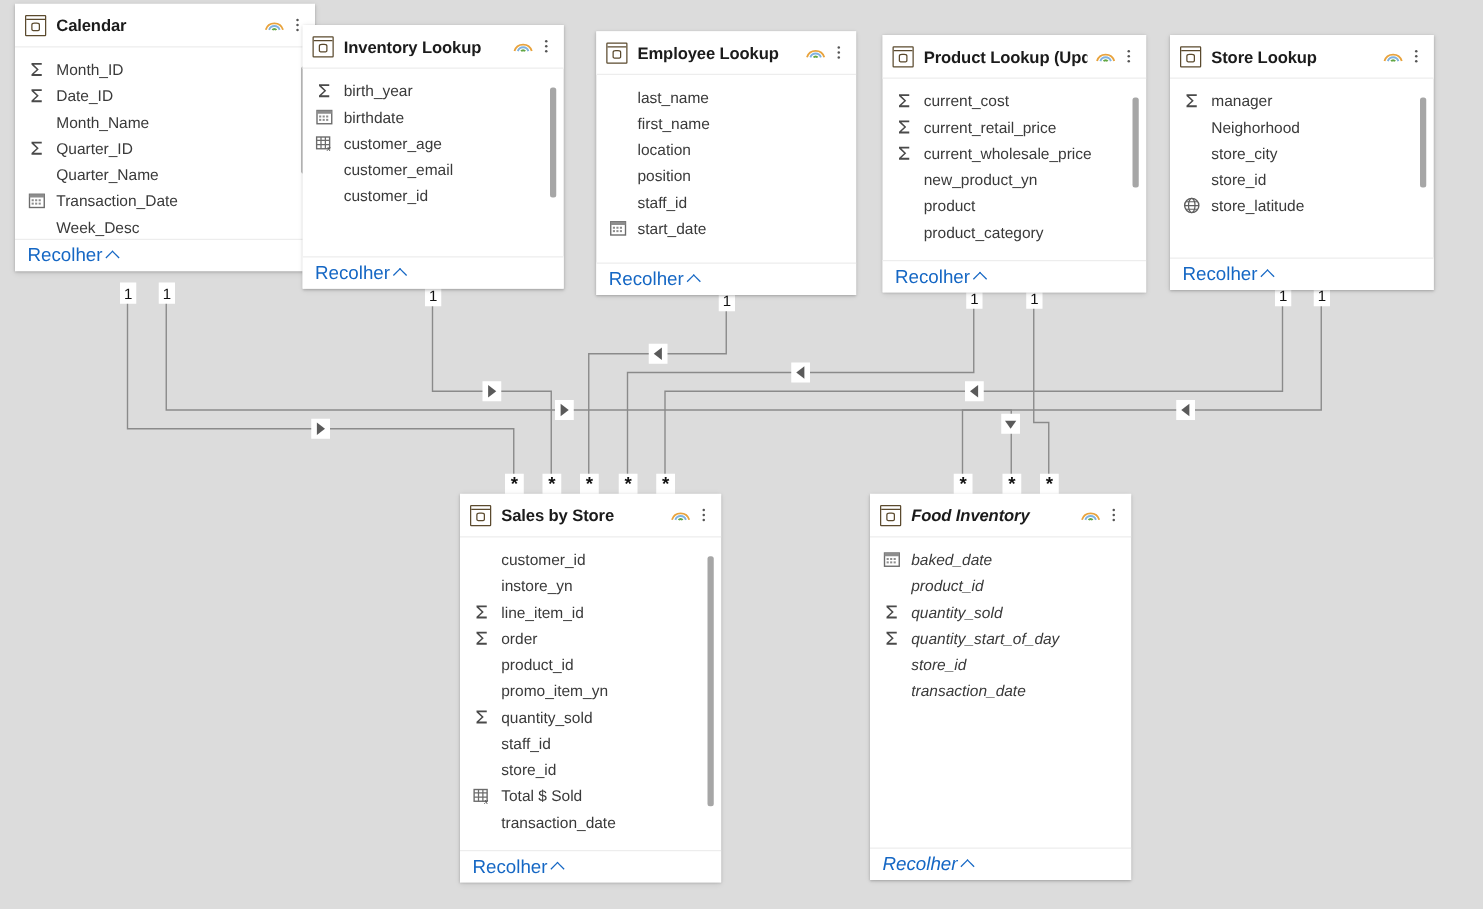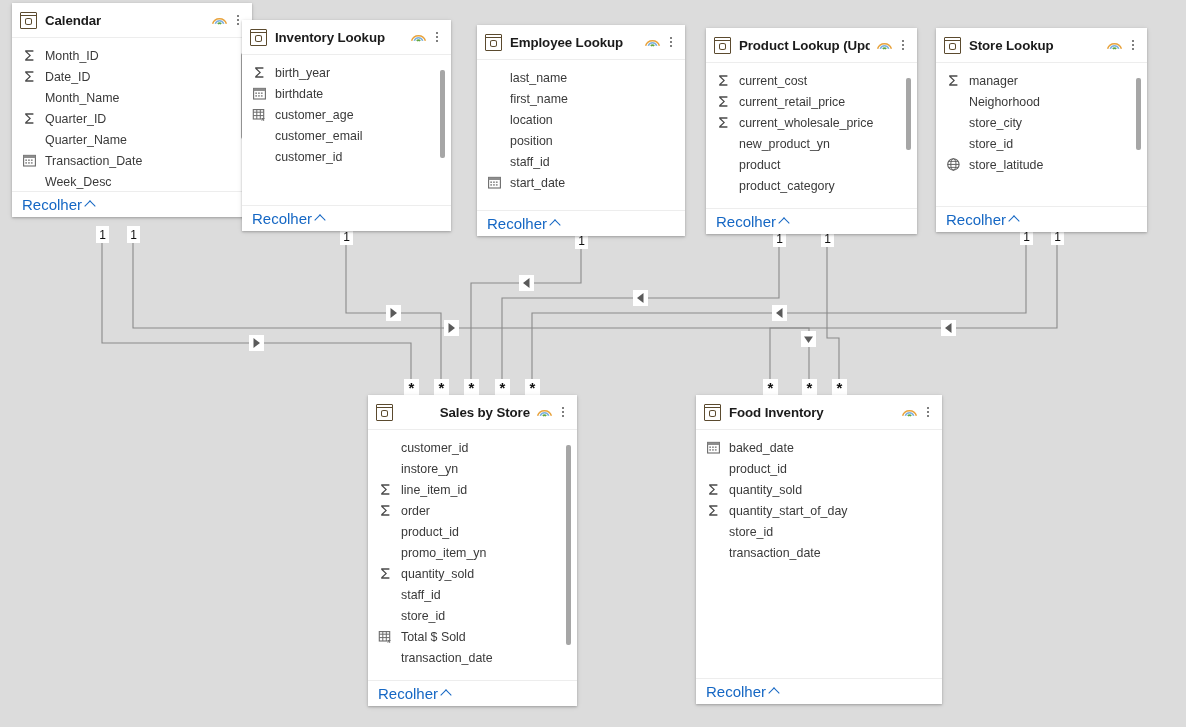--- a/index.html
+++ b/index.html
@@ -547,21 +547,21 @@
             <div class="scroll-thumb" style="top: 8px; height: 72px;"></div>
           </div>
         </div>
         <div class="card-foot">
           <span class="collapse-link">
             <span>Recolher</span>
             <span class="chev-up"></span>
           </span>
         </div>
       </div>
-      <div class="card" style="left: 368px; top: 395px; width: 209px; height: 311px; text-align: right;">
+      <div class="card" style="left: 368px; top: 395px; width: 209px; height: 311px;">
         <div class="card-head">
           <span class="tbl-icon"></span>
           <span class="card-title">Sales by Store</span>
           <span class="head-btns">
             <span class="eye-btn">
               <svg width="17" height="13" viewBox="0 0 17 13" aria-hidden="true">
                 <path d="M1.6 9.8 A7.2 7.2 0 0 1 15.4 9.8" fill="none" stroke="#e8a33d" stroke-width="1.5"></path>
                 <path d="M4.3 9.9 A4.4 4.4 0 0 1 12.7 9.9" fill="none" stroke="#7fb2e0" stroke-width="1.5"></path>
                 <path d="M6.9 10.0 A1.9 1.9 0 0 1 10.1 10.0" fill="none" stroke="#62a744" stroke-width="1.6"></path>
               </svg>
@@ -643,21 +643,21 @@
             <div class="scroll-thumb" style="top: 8px; height: 200px;"></div>
           </div>
         </div>
         <div class="card-foot">
           <span class="collapse-link">
             <span>Recolher</span>
             <span class="chev-up"></span>
           </span>
         </div>
       </div>
-      <div class="card" style="left: 696px; top: 395px; width: 246px; height: 309px;">
+      <div class="card" style="left: 696px; top: 395px; width: 209px; height: 309px; font-style: italic;">
         <div class="card-head">
           <span class="tbl-icon"></span>
           <span class="card-title">Food Inventory</span>
           <span class="head-btns">
             <span class="eye-btn">
               <svg width="17" height="13" viewBox="0 0 17 13" aria-hidden="true">
                 <path d="M1.6 9.8 A7.2 7.2 0 0 1 15.4 9.8" fill="none" stroke="#e8a33d" stroke-width="1.5"></path>
                 <path d="M4.3 9.9 A4.4 4.4 0 0 1 12.7 9.9" fill="none" stroke="#7fb2e0" stroke-width="1.5"></path>
                 <path d="M6.9 10.0 A1.9 1.9 0 0 1 10.1 10.0" fill="none" stroke="#62a744" stroke-width="1.6"></path>
               </svg>

